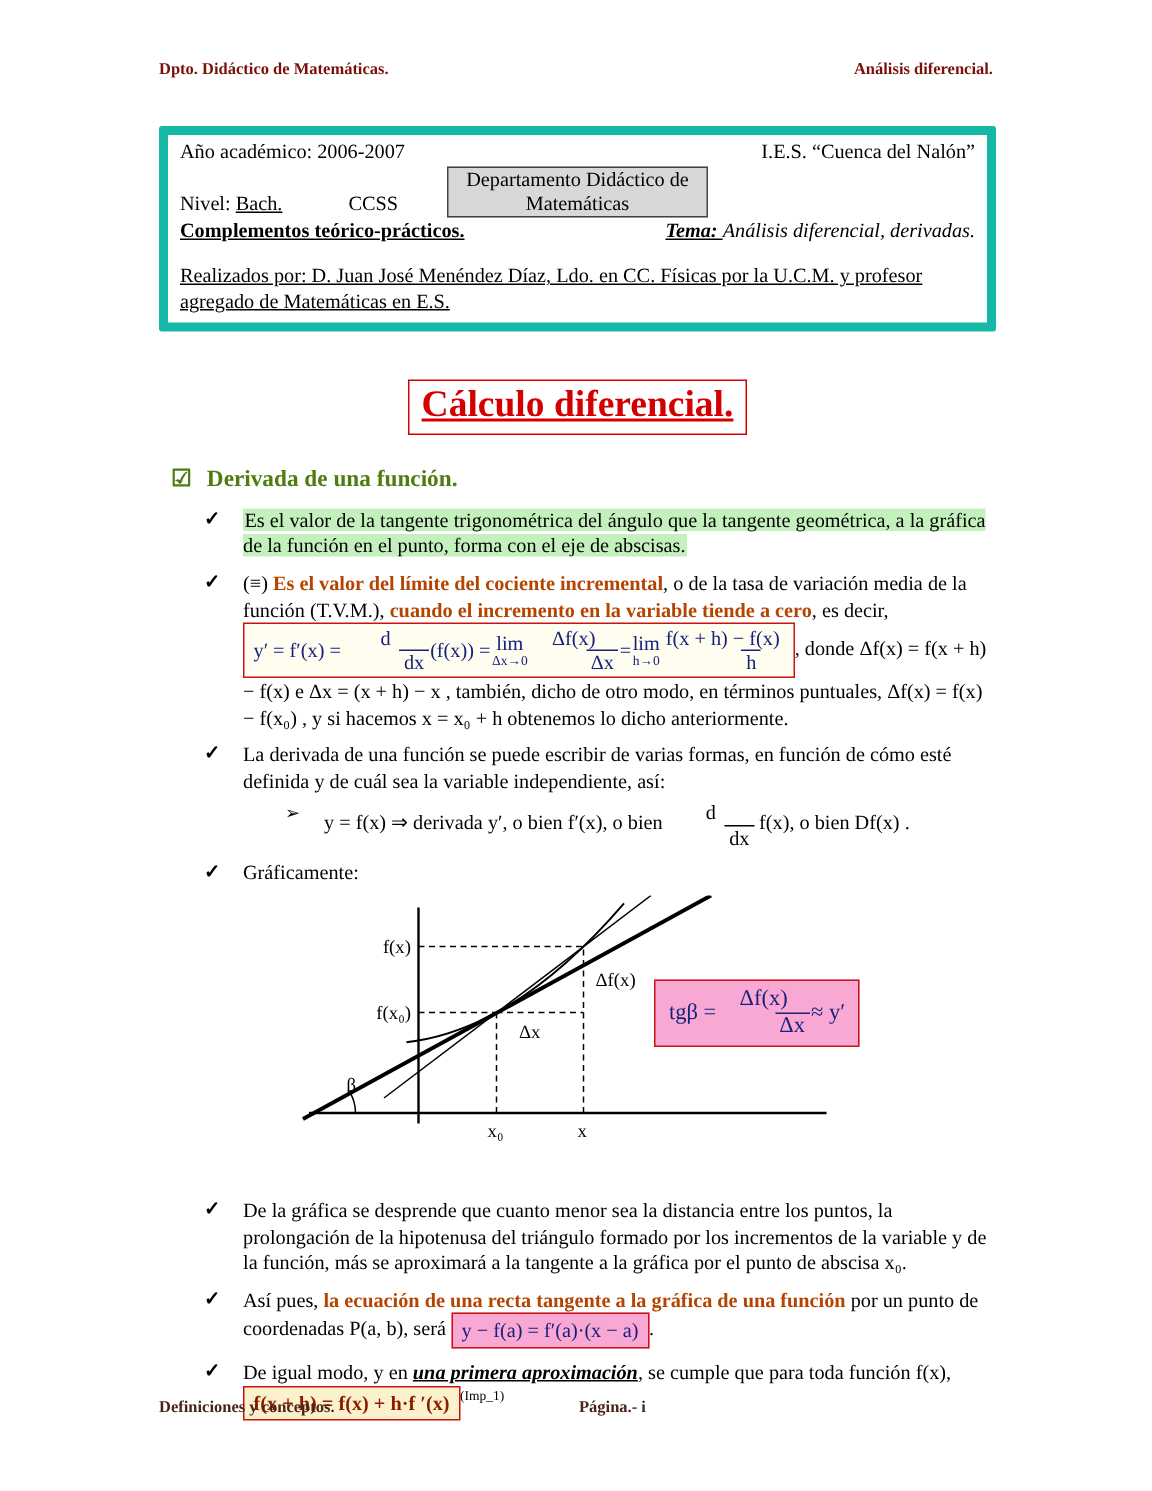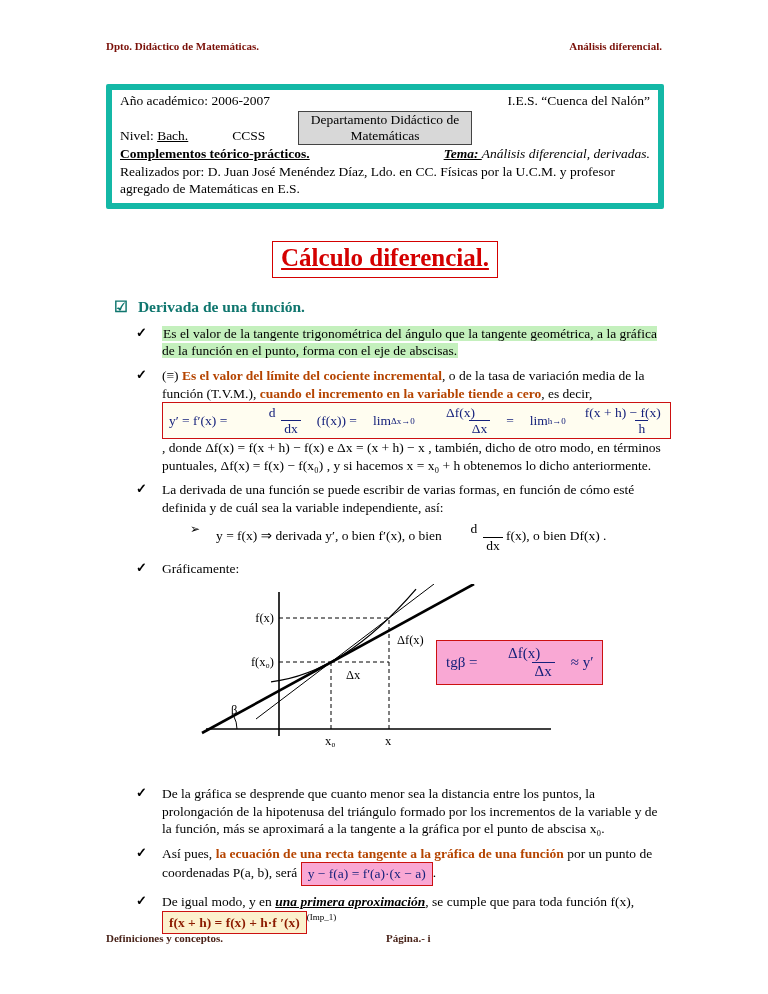--- a/index.html
+++ b/index.html
@@ -20,45 +20,45 @@
   .info-box { border:6px solid #14b8a6; border-radius:2px; padding:3px 8px 5px; font-size:13.5px; line-height:1.25; }
   .ib-row1 { display:flex; justify-content:space-between; }
   .ib-row2 { display:grid; grid-template-columns:1fr auto 1fr; align-items:end; margin-top:1px; }
   .nivel .uline { text-decoration:underline; }
   .nivel .ccss { margin-left:44px; }
   .dept-box { background:#d8d8d8; border:1px solid #444; padding:0 12px; text-align:center; line-height:1.2; }
   .ib-row3 { display:flex; justify-content:space-between; margin-top:1px; }
   .comp { font-weight:bold; text-decoration:underline; }
   .tema .lbl { font-weight:bold; font-style:italic; text-decoration:underline; }
   .tema .val { font-style:italic; }
-  .authors { margin-top:1px; }
+  .authors { margin-top:13px;text-decoration:underline; }
 
   
   .title-wrap { text-align:center; margin-top:32px; }
   .doc-title { display:inline-block; border:1.8px solid #d40000; padding:2px 8px 5px; color:#d40000; font-size:25px; font-weight:bold; }
   .doc-title .t { text-decoration:underline; }
 
   
-  .sec-heading { margin-top:20px; margin-left:8px; font-size:15.5px; font-weight:bold; color:#0f766e; }
+  .sec-heading { margin-top:20px; margin-left:8px; font-size:15.5px; font-weight:bold; color:#4d7c0f; }
   .sec-heading .box-icon { margin-right:10px; }
 
   ul.checks { list-style:none; margin-top:9px; }
   ul.checks > li { position:relative; padding-left:56px; margin-bottom:7px; font-size:13.5px; line-height:1.3; }
   .tick { position:absolute; left:30px; top:0; font-weight:bold; font-size:13px; }
   .hl { background:#c4f0bd; padding:0 1px; }
   .em-orange { color:#b54400; font-weight:bold; }
   .em-uline-it { font-weight:bold; font-style:italic; text-decoration:underline; }
 
   
   .frac { display:inline-flex; flex-direction:column; align-items:center; vertical-align:middle; line-height:1.12; }
   .frac .num, .frac .den { padding:0 3px; white-space:nowrap; }
   .frac .den { border-top:1px solid currentColor;margin-left:38px; }
-  .limst { display:inline-flex; flex-direction:row; align-items:center; vertical-align:middle; line-height:1; }
+  .limst { display:inline-flex; flex-direction:column; align-items:center; vertical-align:middle; line-height:1; }
   .limst .sub { font-size:9px; margin-top:1px; }
-  .fbox { display:inline-flex; align-items:center; gap:16px; border:1.6px solid #cc1111; padding:2px 6px; vertical-align:middle; white-space:nowrap; }
+  .fbox { display:inline-flex; align-items:center; gap:1px; border:1.6px solid #cc1111; padding:2px 6px; vertical-align:middle; white-space:nowrap; }
   .fbox-main  { background:#fffdf0; color:#15217b; font-size:13.5px; }
   .fbox-green { background:#f9a8d4; color:#15217b;justify-content:space-between; }
   .fbox-cream { background:#fcf1cd; color:#8c1b00; font-weight:bold; }
   .sub-arrow { position:relative; margin:5px 0 2px 28px; padding-left:26px; }
   .sub-arrow .arrow { position:absolute; left:0; top:1px; font-size:12px; }
   sup.imp { font-size:9px; vertical-align:super; }
 
   
   .graph { position:relative; height:192px; margin-top:6px; }
   .graph svg { position:absolute; left:0; top:0; }

